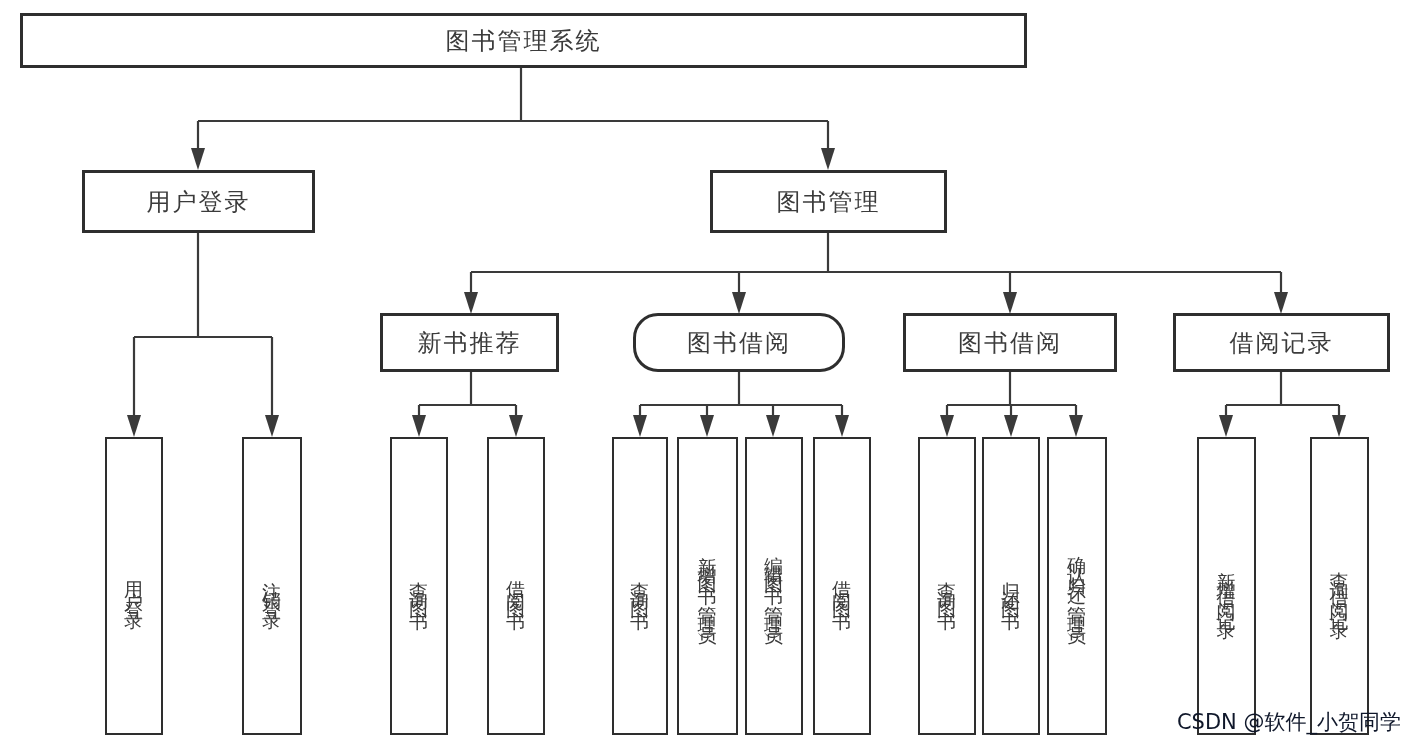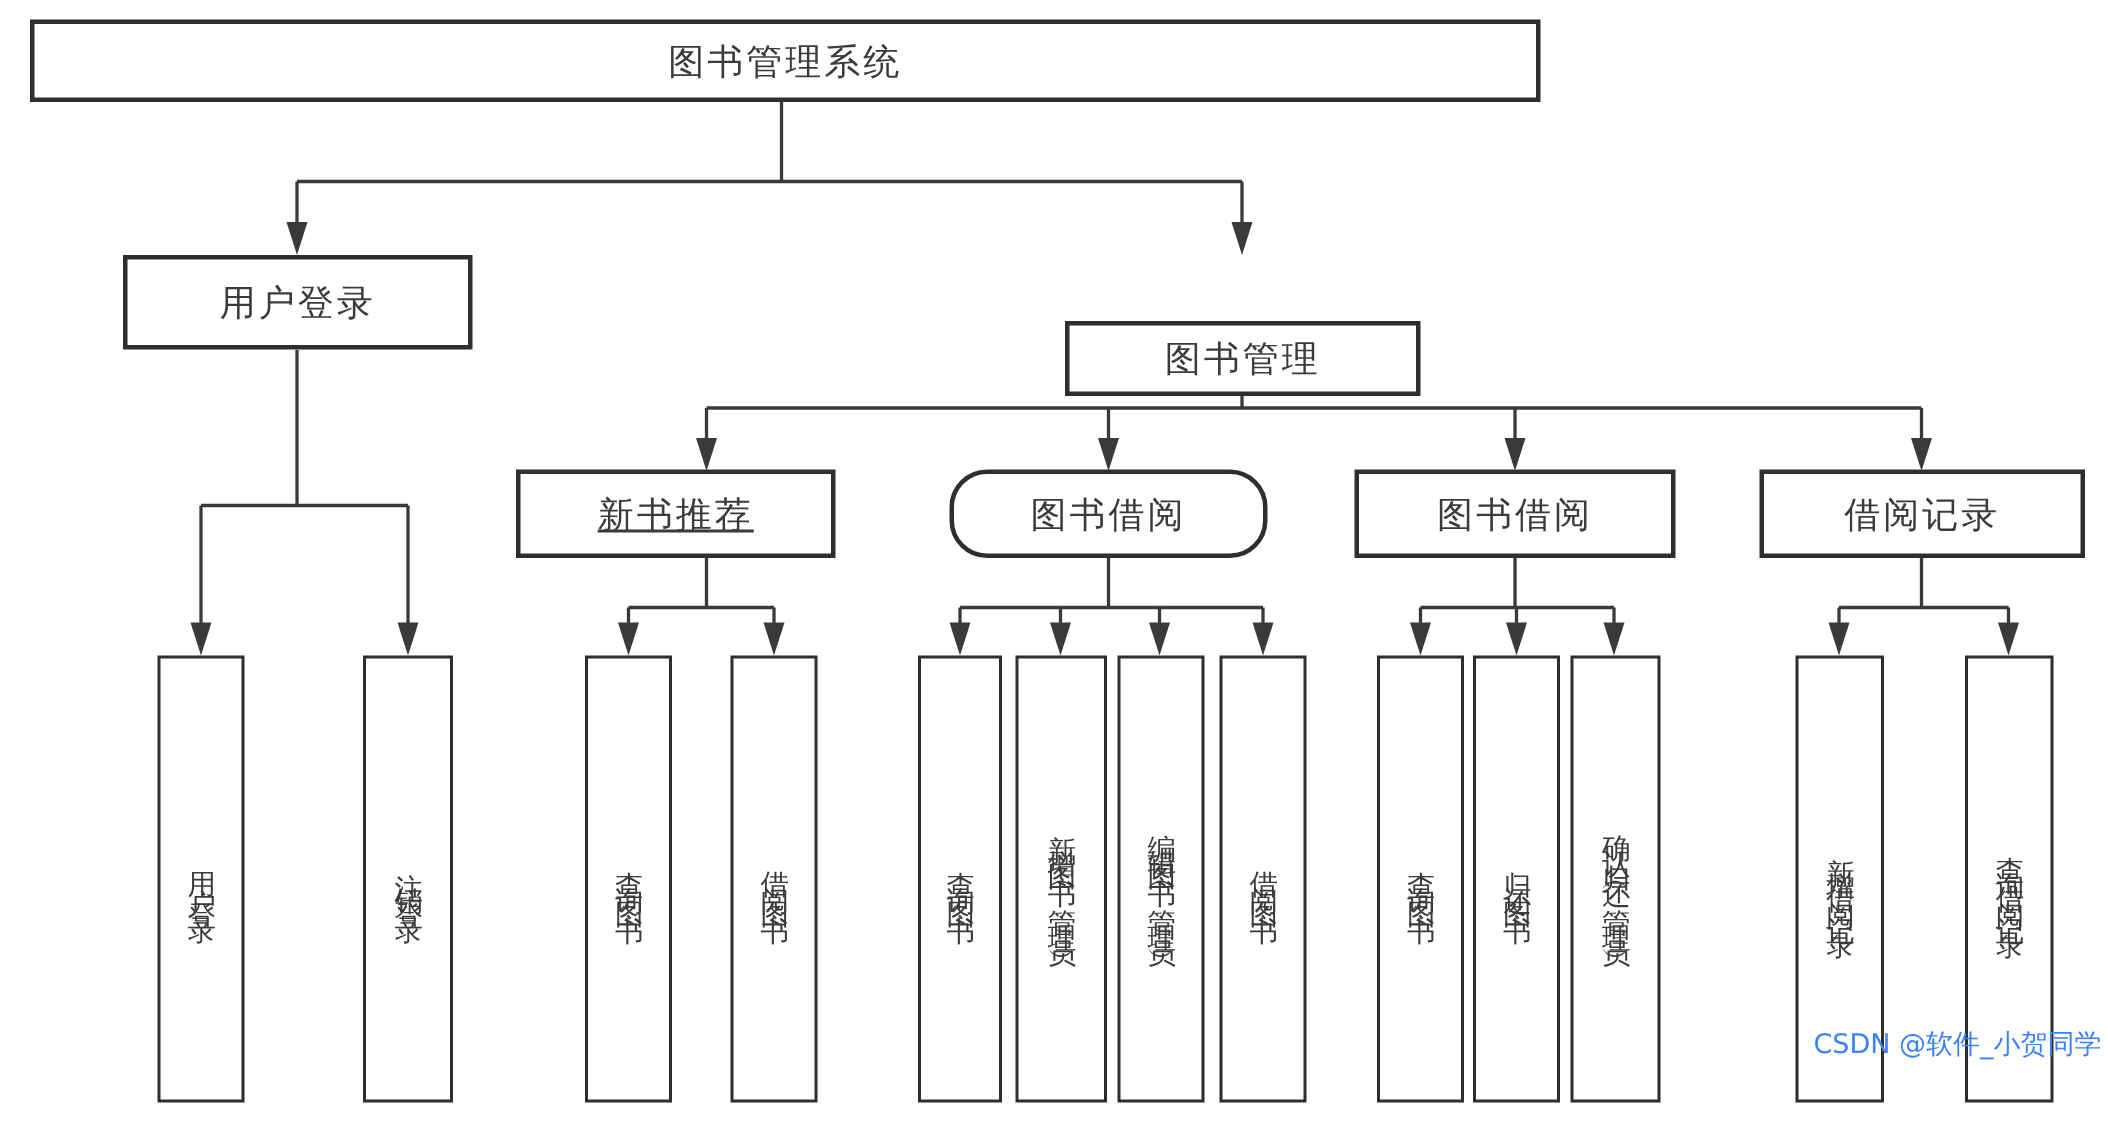--- a/index.html
+++ b/index.html
@@ -17,22 +17,22 @@
   }
   .leaf{
     border-width:2.5px;
     font-size:19px;letter-spacing:0;
   }
   .leaf span{
     writing-mode:vertical-rl;text-orientation:mixed;
     letter-spacing:10px;line-height:1;color:#3b3b3b;
   }
   .watermark{
-    position:absolute;z-index:3;right:4px;top:684px;
-    color:#3b82f6;font-size:18px;white-space:nowrap;
+    position:absolute;z-index:3;right:4px;top:708px;
+    color:#0f172a;font-size:21px;white-space:nowrap;
   }
 </style>
 </head>
 <body>
 
 <svg id="connectors" width="1405" height="747" viewBox="0 0 1405 747">
   <g stroke="#3a3a3a" stroke-width="2.2" fill="none">
 
     <path d="M521 68 L521 121"></path>
     <path d="M198 121 L828 121"></path>
@@ -97,25 +97,25 @@
   </g>
 </svg>
 
 <div class="node" style="left:20px;top:13px;width:1007px;height:55px;">
   <span>图书管理系统</span>
 </div>
 
 <div class="node" style="left:82px;top:170px;width:233px;height:63px;">
   <span>用户登录</span>
 </div>
-<div class="node" style="left:710px;top:170px;width:237px;height:50px;margin-top:44px;">
+<div class="node" style="left:710px;top:170px;width:237px;height:63px;">
   <span>图书管理</span>
 </div>
 
-<div class="node" style="left:344px;top:313px;width:213px;height:59px;text-decoration:underline;">
+<div class="node" style="left:380px;top:313px;width:179px;height:59px;">
   <span>新书推荐</span>
 </div>
 <div class="node" style="left:633px;top:313px;width:212px;height:59px;border-radius:25px;">
   <span>图书借阅</span>
 </div>
 <div class="node" style="left:903px;top:313px;width:214px;height:59px;">
   <span>图书借阅</span>
 </div>
 <div class="node" style="left:1173px;top:313px;width:217px;height:59px;">
   <span>借阅记录</span>

